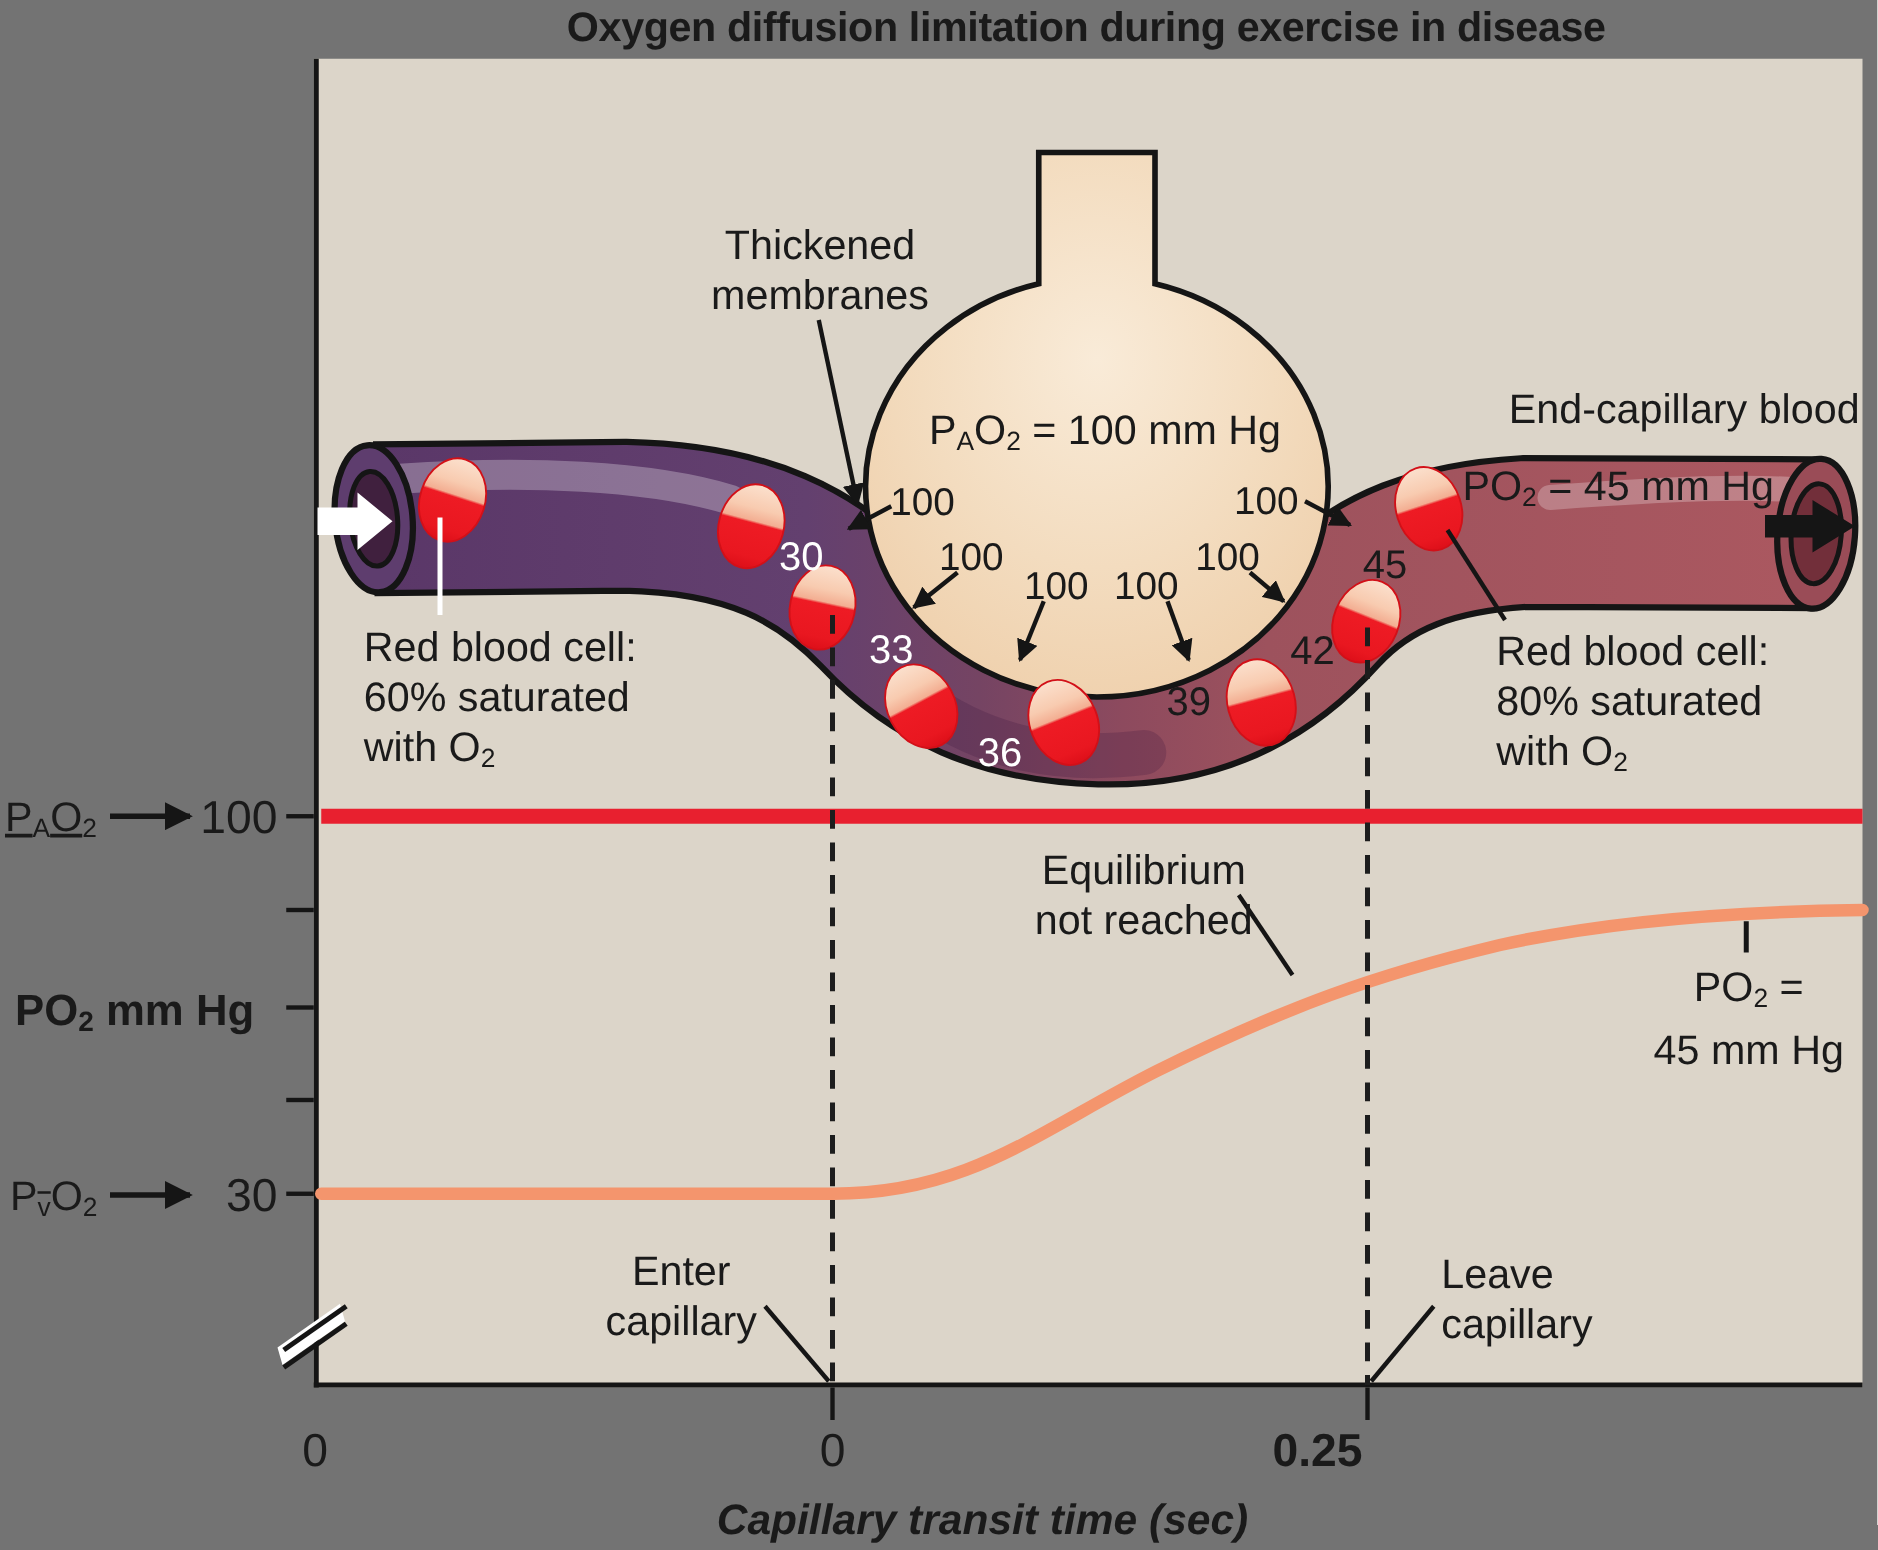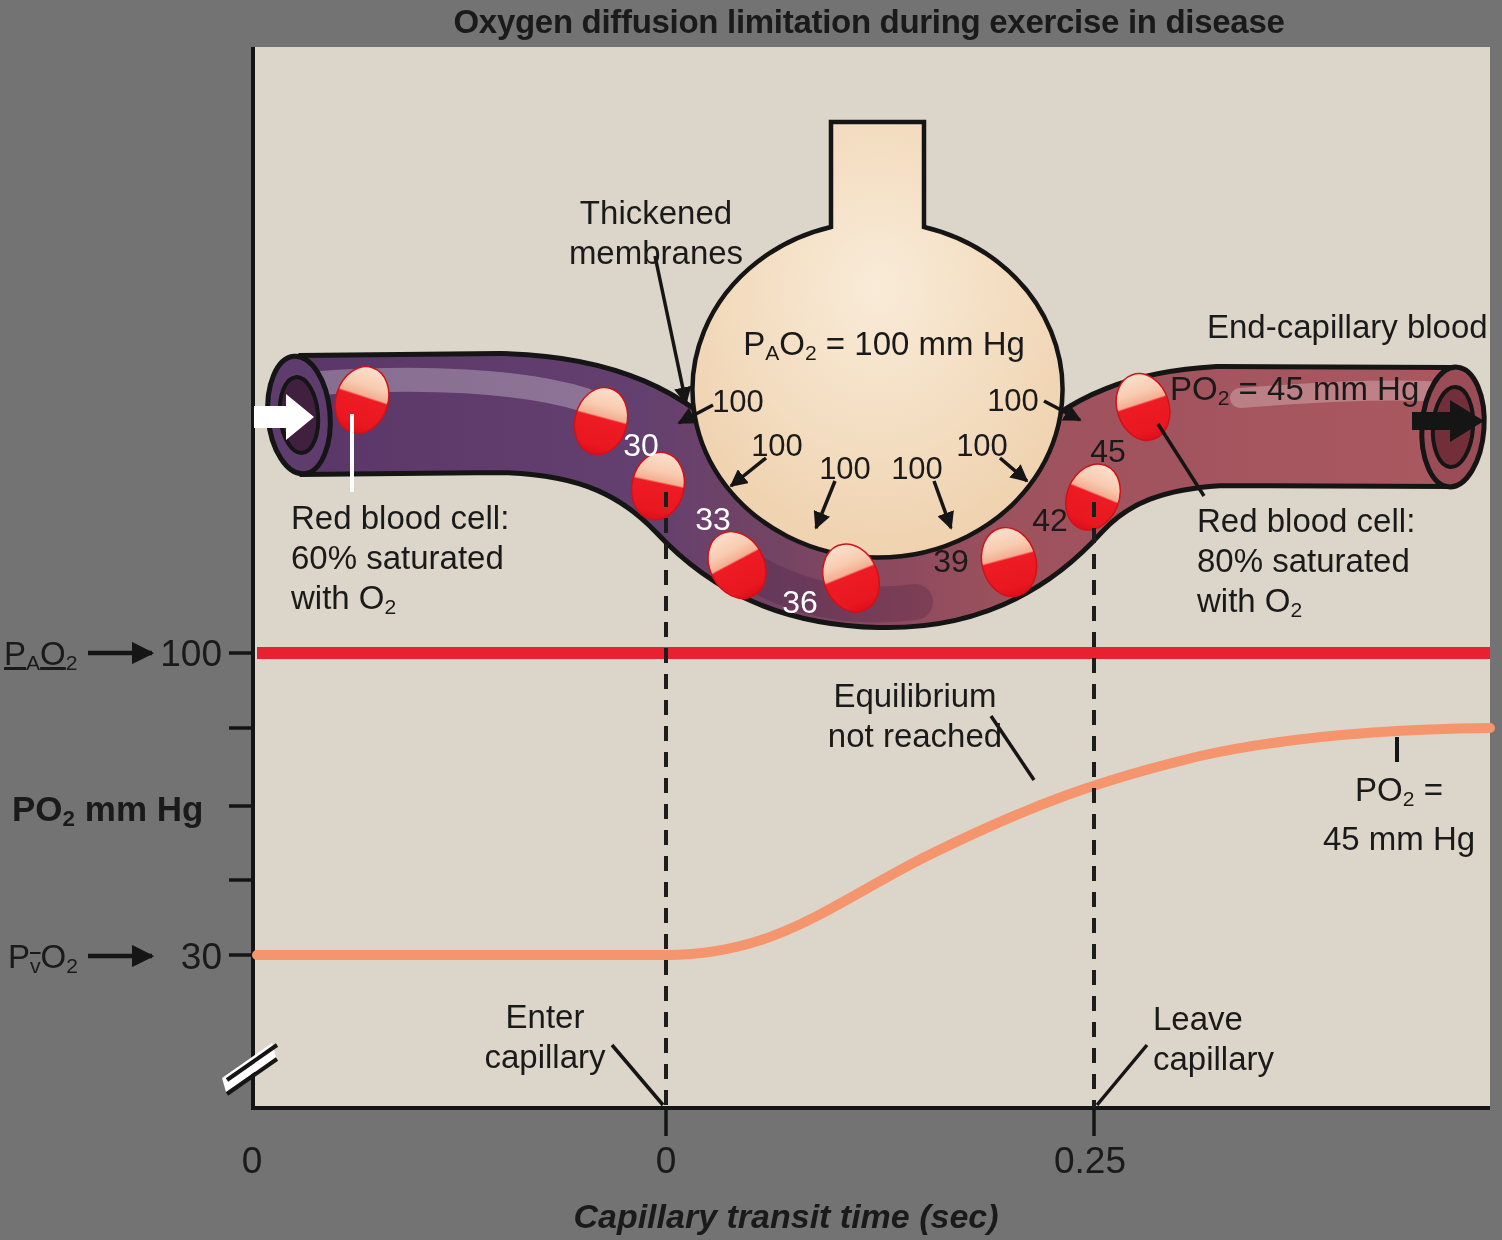--- a/index.html
+++ b/index.html
@@ -146,21 +146,21 @@
       <line x1="835" y1="481" x2="816" y2="528"></line>
       <line x1="934" y1="481" x2="951" y2="528"></line>
       <line x1="1000" y1="458" x2="1027" y2="481"></line>
       <line x1="1044" y1="401" x2="1080" y2="420"></line>
     </g>
   </svg>
 
   <div class="lbl ctr title b" style="left:869px;top:2px;">Oxygen diffusion limitation during exercise in disease</div>
 
 
-  <div class="lbl ctr" style="left:656px;top:176px;margin-top:17px;">
+  <div class="lbl ctr" style="left:656px;top:176px;">
     <div>Thickened</div>
     <div>membranes</div>
   </div>
 
   <div class="lbl ctr" style="left:884px;top:324px;"><span>P</span><span class="sub">A</span><span>O</span><span class="sub">2</span><span> = 100 mm Hg</span></div>
 
   <div class="lbl" style="left:1207px;top:307px;">End-capillary blood</div>
 
   <div class="lbl" style="left:1170px;top:369px;"><span>PO</span><span class="sub">2</span><span> = 45 mm Hg</span></div>
 
@@ -213,17 +213,17 @@
   <div class="lbl" style="left:4px;top:634px;text-decoration:underline;"><span>P</span><span class="sub">A</span><span>O</span><span class="sub">2</span></div>
   <div class="ytick" style="top:635px;">100</div>
 
   <div class="lbl ylab b" style="left:12px;top:789px;"><span>PO</span><span class="sub">2</span><span> mm Hg</span></div>
 
   <div class="lbl" style="left:8px;top:937px;"><span>P</span><span class="sub ovl">v</span><span>O</span><span class="sub">2</span></div>
   <div class="ytick" style="top:938px;">30</div>
 
   <span class="xtick" style="left:252px;top:1142px;">0</span>
   <span class="xtick" style="left:666px;top:1142px;">0</span>
-  <span class="xtick" style="left:1090px;top:1142px;">0.25</span>
+  <span class="xtick" style="left:1054px;top:1142px;font-weight:bold;">0.25</span>
 
   <div class="lbl ctr xlab b" style="left:786px;top:1196px;">Capillary transit time (sec)</div>
 
 </div>
 
 </body></html>

